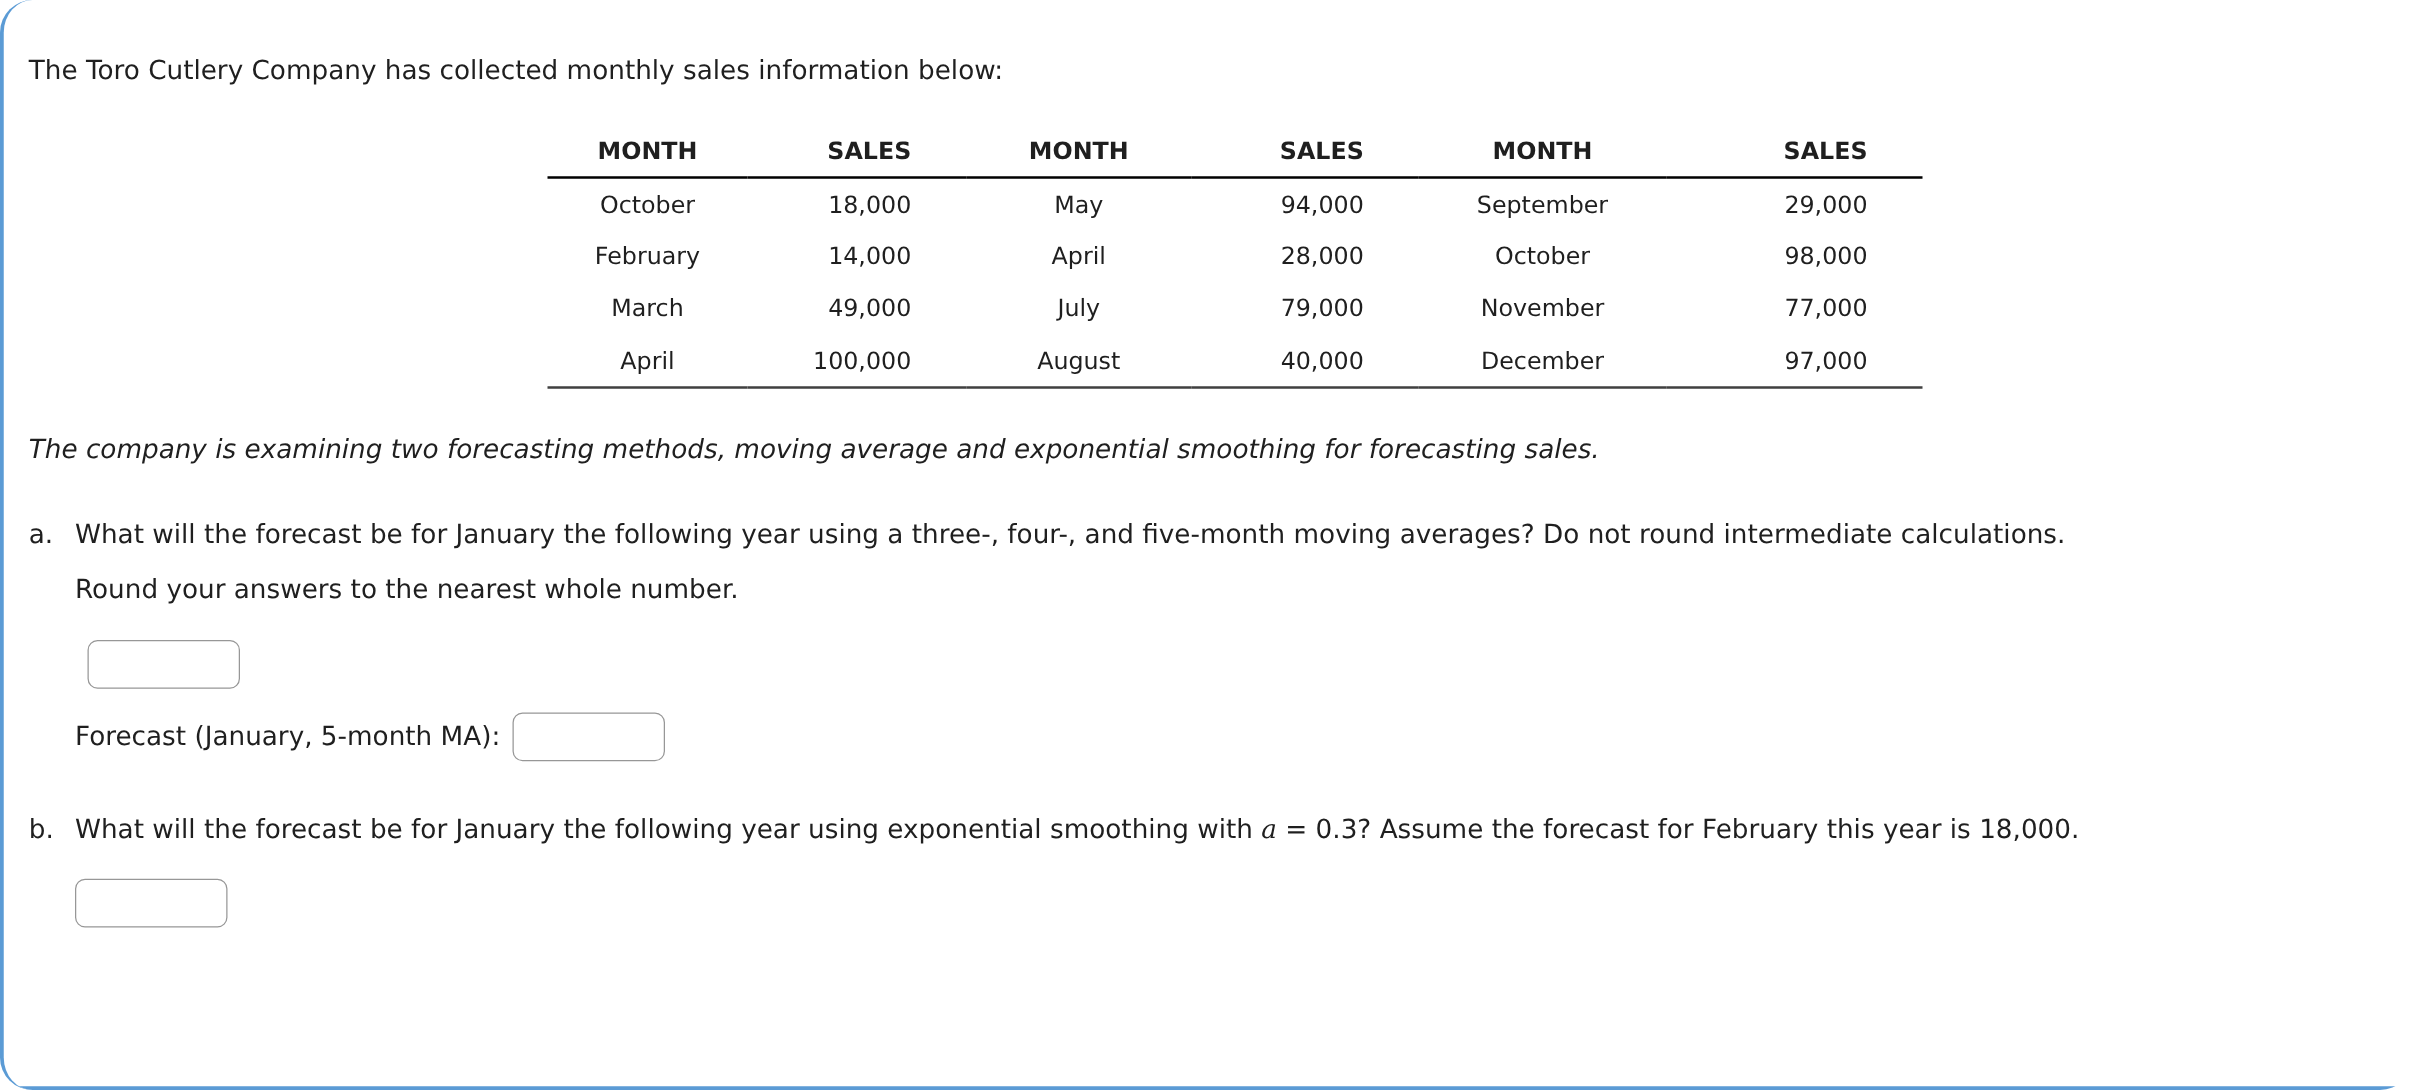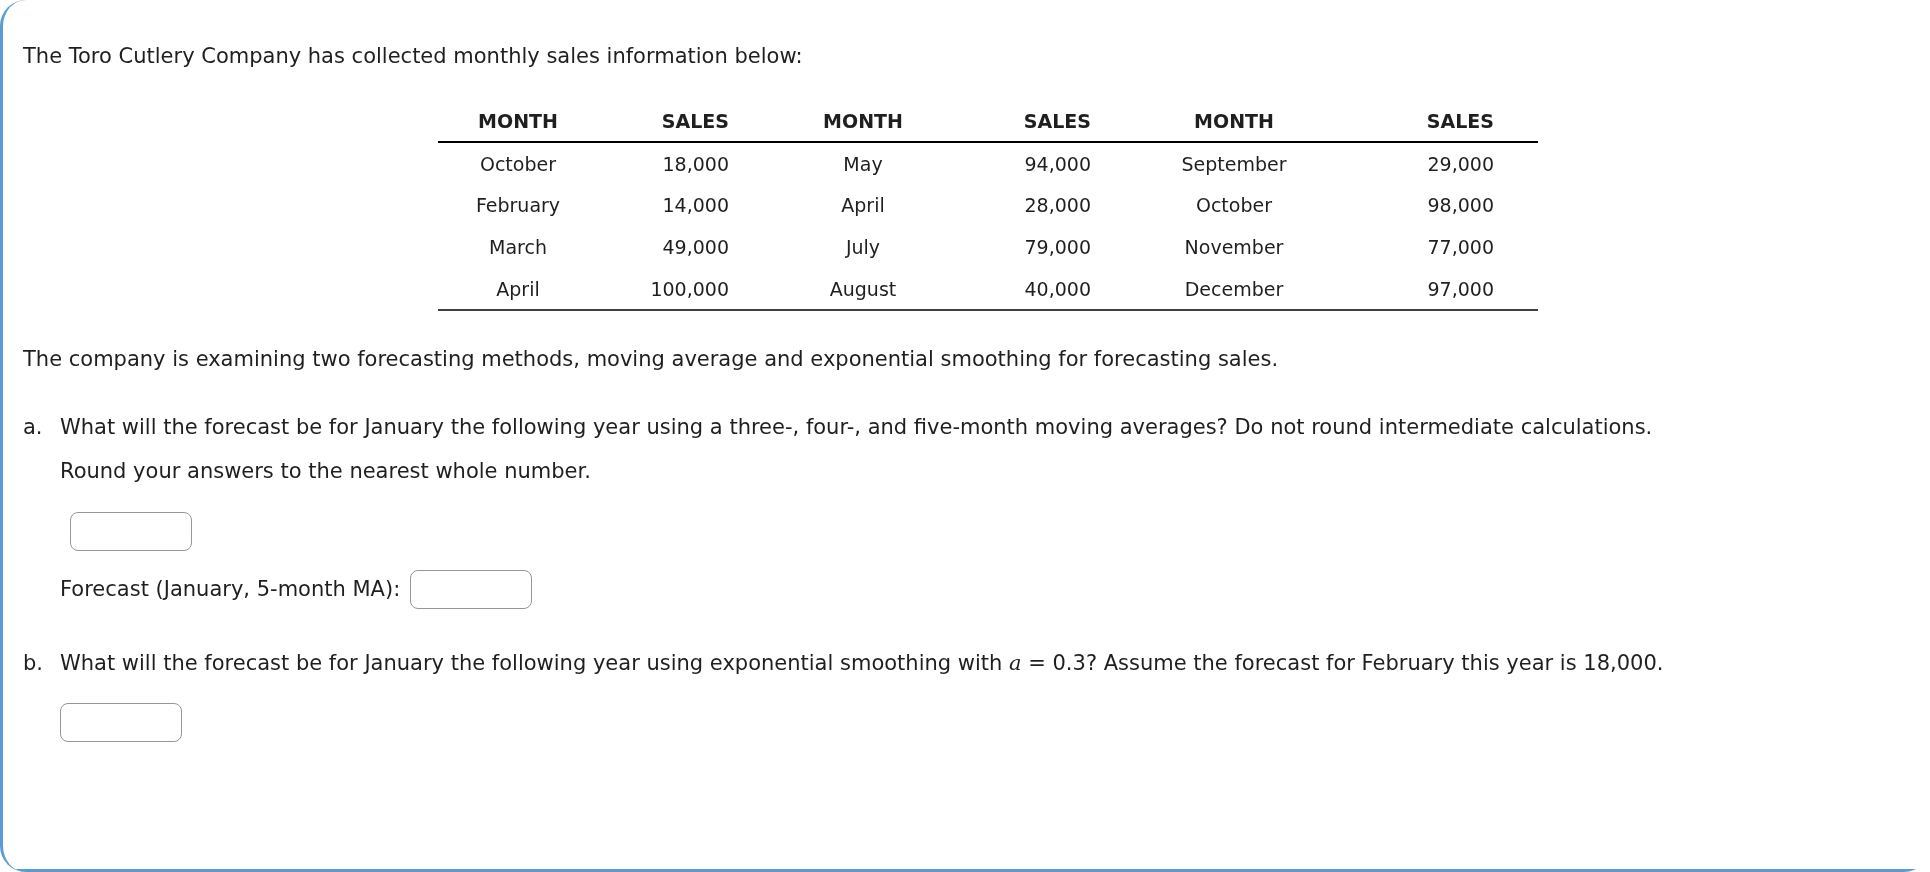--- a/index.html
+++ b/index.html
@@ -35,21 +35,21 @@
     padding: 0;
     font-size: 19px;
     text-align: center;
     white-space: nowrap;
   }
   table.sales-table th { font-weight: bold; }
   table.sales-table thead tr { border-bottom: 2px solid #000; }
   table.sales-table tbody tr.last { border-bottom: 2px solid #404040; }
   .c-sales { text-align: right !important; padding-right: 44px !important; }
 
-  .methods { margin: 34px 0 0 0; line-height: 28px; }
+  .methods { margin: 34px 0 0 0; line-height: 28px; font-style: italic; }
 
   .part { display: flex; margin-top: 32px; }
   .part-label { width: 37px; flex: none; line-height: 44px; }
   .part-body { flex: 1; }
   .part-line { line-height: 44px; }
   .math-var { font-style: italic; font-family: "DejaVu Serif", serif; }
 
   .forecast-row { display: flex; align-items: center; margin-top: 18px; height: 40px; }
   .forecast-row .f-label { line-height: 40px; }
   input.answer-box {

